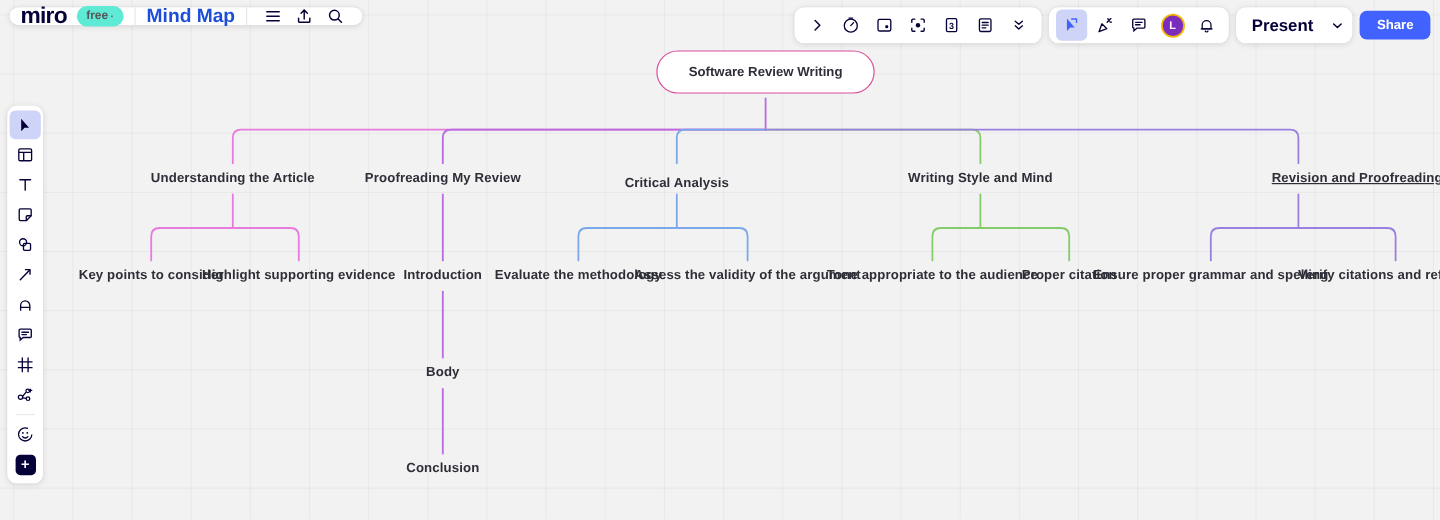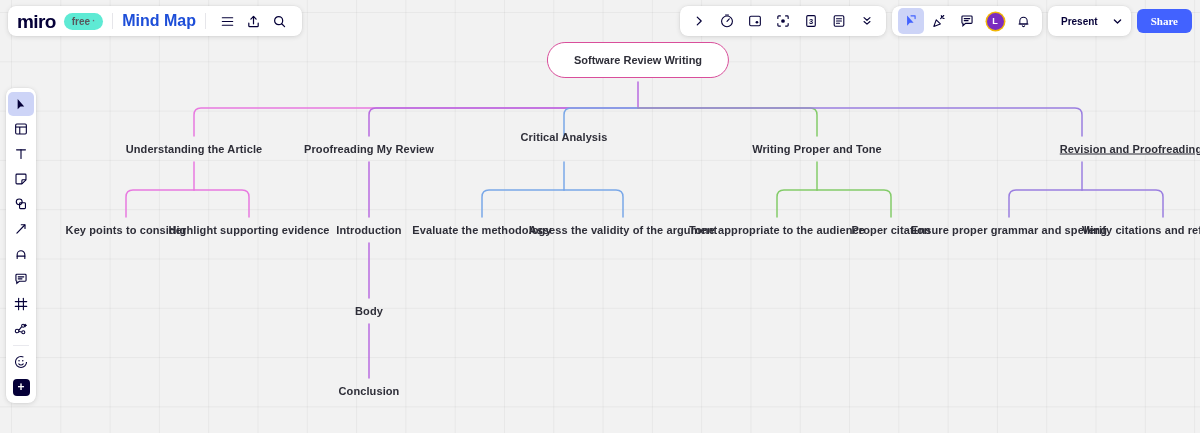--- a/index.html
+++ b/index.html
@@ -49,21 +49,21 @@
     box-shadow: 0 0 0 0 rgba(0,0,0,0);
   }
 
   
   .bar {
     position: absolute; top: 6px;
     background: #fff;
     border-radius: 8px;
     box-shadow: 0 1px 5px rgba(0,0,0,.12), 0 0 0 .5px rgba(0,0,0,.04);
     display: flex; align-items: center;
-    height: 30px;
+    height: 15px;
   }
   #topbar-left { left: 8px; padding: 0 9px; gap: 0; }
   .miro-logo {
     font-size: 19px; font-weight: bold; color: #050038;
     letter-spacing: -.6px; margin-right: 8px; line-height: 1;
   }
   .free-pill {
     background: #5eead4; color: #57575c;
     border-radius: 11px; padding: 3px 8px;
     font-size: 10px; font-weight: bold;
@@ -87,35 +87,35 @@
   .tool-active { background:#cdd4f7 !important; }
   .avatar {
     width: 17px; height: 17px; border-radius: 50%;
     background: #7b2cbf; color: #fff;
     font-size: 9px; font-weight: bold;
     display:flex; align-items:center; justify-content:center;
     box-shadow: 0 0 0 1.5px #f2b705;
     position: relative;
   }
   .present-btn {
-    font-size: 10px; font-weight: bold; color:#050038;
+    font-size: 14px; font-weight: bold; color:#050038;
     padding: 0 9px; height: 22px; display:flex; align-items:center;
     border-radius: 5px; cursor:pointer;
   }
   .present-caret {
     width:18px;height:22px;display:flex;align-items:center;justify-content:center;
     cursor:pointer;border-radius:4px;
   }
   .share-btn {
     background:#4262ff; color:#fff;
     font-size:11px; font-weight:bold;
     padding: 0 14px; height: 24px;
     display:flex;align-items:center;justify-content:center;
     border-radius:6px; cursor:pointer; border:none;
-    font-family: Liberation Serif, serif;
+    font-family: Liberation Sans, sans-serif;
   }
 
   
   #left-toolbar {
     position: absolute; left: 6px; top: 88px;
     width: 30px;
     background: #fff; border-radius: 8px;
     box-shadow: 0 1px 5px rgba(0,0,0,.12), 0 0 0 .5px rgba(0,0,0,.04);
     display: flex; flex-direction: column; align-items: center;
     padding: 4px 0; gap: 1px;
@@ -164,24 +164,24 @@
       </svg>
     <div id="nodes-layer">
         <div class="root-node" style="left: 601px; top: 60px; border-color: rgb(217, 79, 155);">Software Review Writing</div>
         <div class="node-label" style="left: 157px; top: 149px;">Understanding the Article</div>
         <div class="node-label" style="left: 89px; top: 230px;">Key points to consider</div>
         <div class="node-label" style="left: 212px; top: 230px;">Highlight supporting evidence</div>
         <div class="node-label" style="left: 332px; top: 149px;">Proofreading My Review</div>
         <div class="node-label" style="left: 332px; top: 230px;">Introduction</div>
         <div class="node-label" style="left: 332px; top: 311px;">Body</div>
         <div class="node-label" style="left: 332px; top: 391px;">Conclusion</div>
-        <div class="node-label" style="left: 527px; top: 137px;">Critical Analysis</div>
+        <div class="node-label" style="left: 527px; top: 153px;">Critical Analysis</div>
         <div class="node-label" style="left: 445px; top: 230px;">Evaluate the methodology</div>
         <div class="node-label" style="left: 586px; top: 230px;">Assess the validity of the argument</div>
-        <div class="node-label" style="left: 780px; top: 149px;">Writing Proper and Tone</div>
+        <div class="node-label" style="left: 780px; top: 149px;">Writing Style and Mind</div>
         <div class="node-label" style="left: 740px; top: 230px;">Tone appropriate to the audience</div>
         <div class="node-label" style="left: 854px; top: 230px;">Proper citation</div>
         <div class="node-label" style="left: 1094px; top: 149px; text-decoration: underline;">Revision and Proofreading</div>
         <div class="node-label" style="left: 972px; top: 230px;">Ensure proper grammar and spelling</div>
         <div class="node-label" style="left: 1126px; top: 230px;">Verify citations and references</div>
       </div>
   </div>
 
   <div class="bar" id="topbar-left">
     <span class="miro-logo">miro</span>

